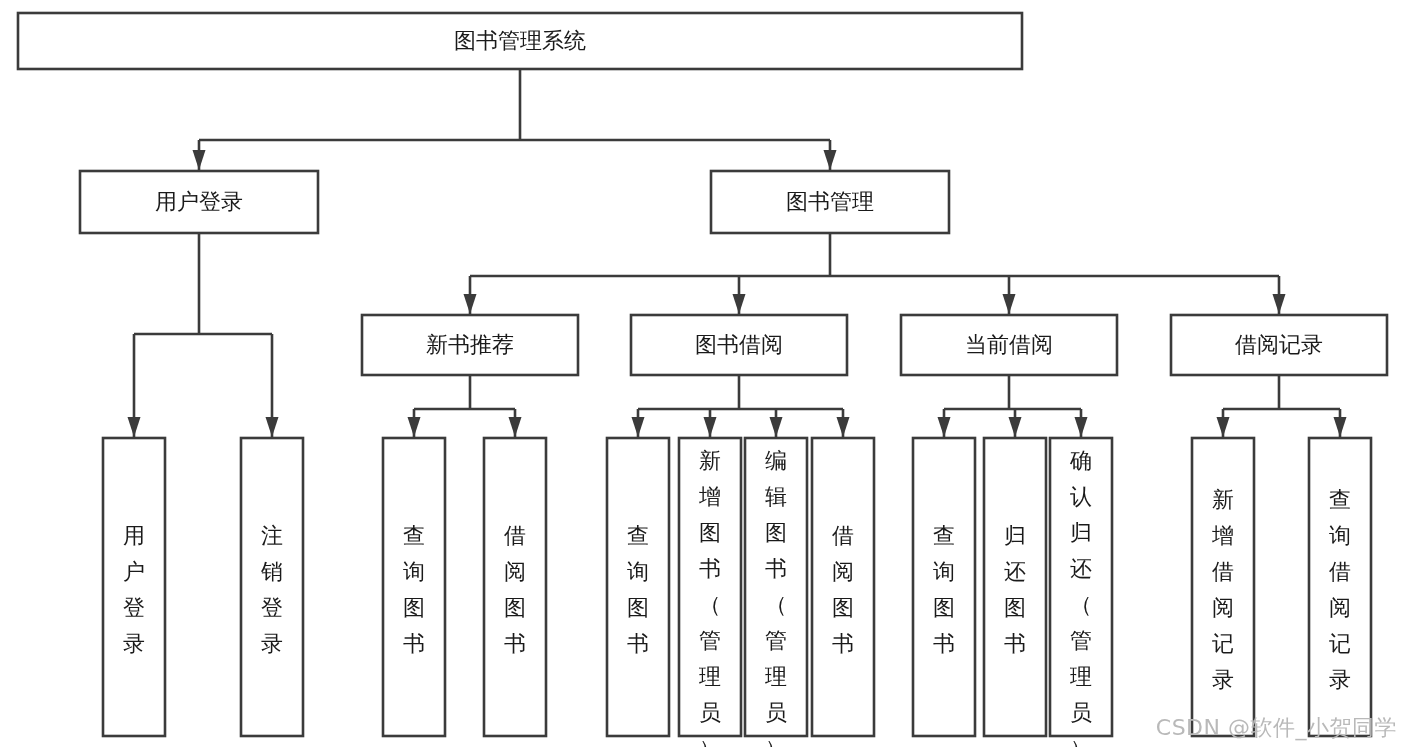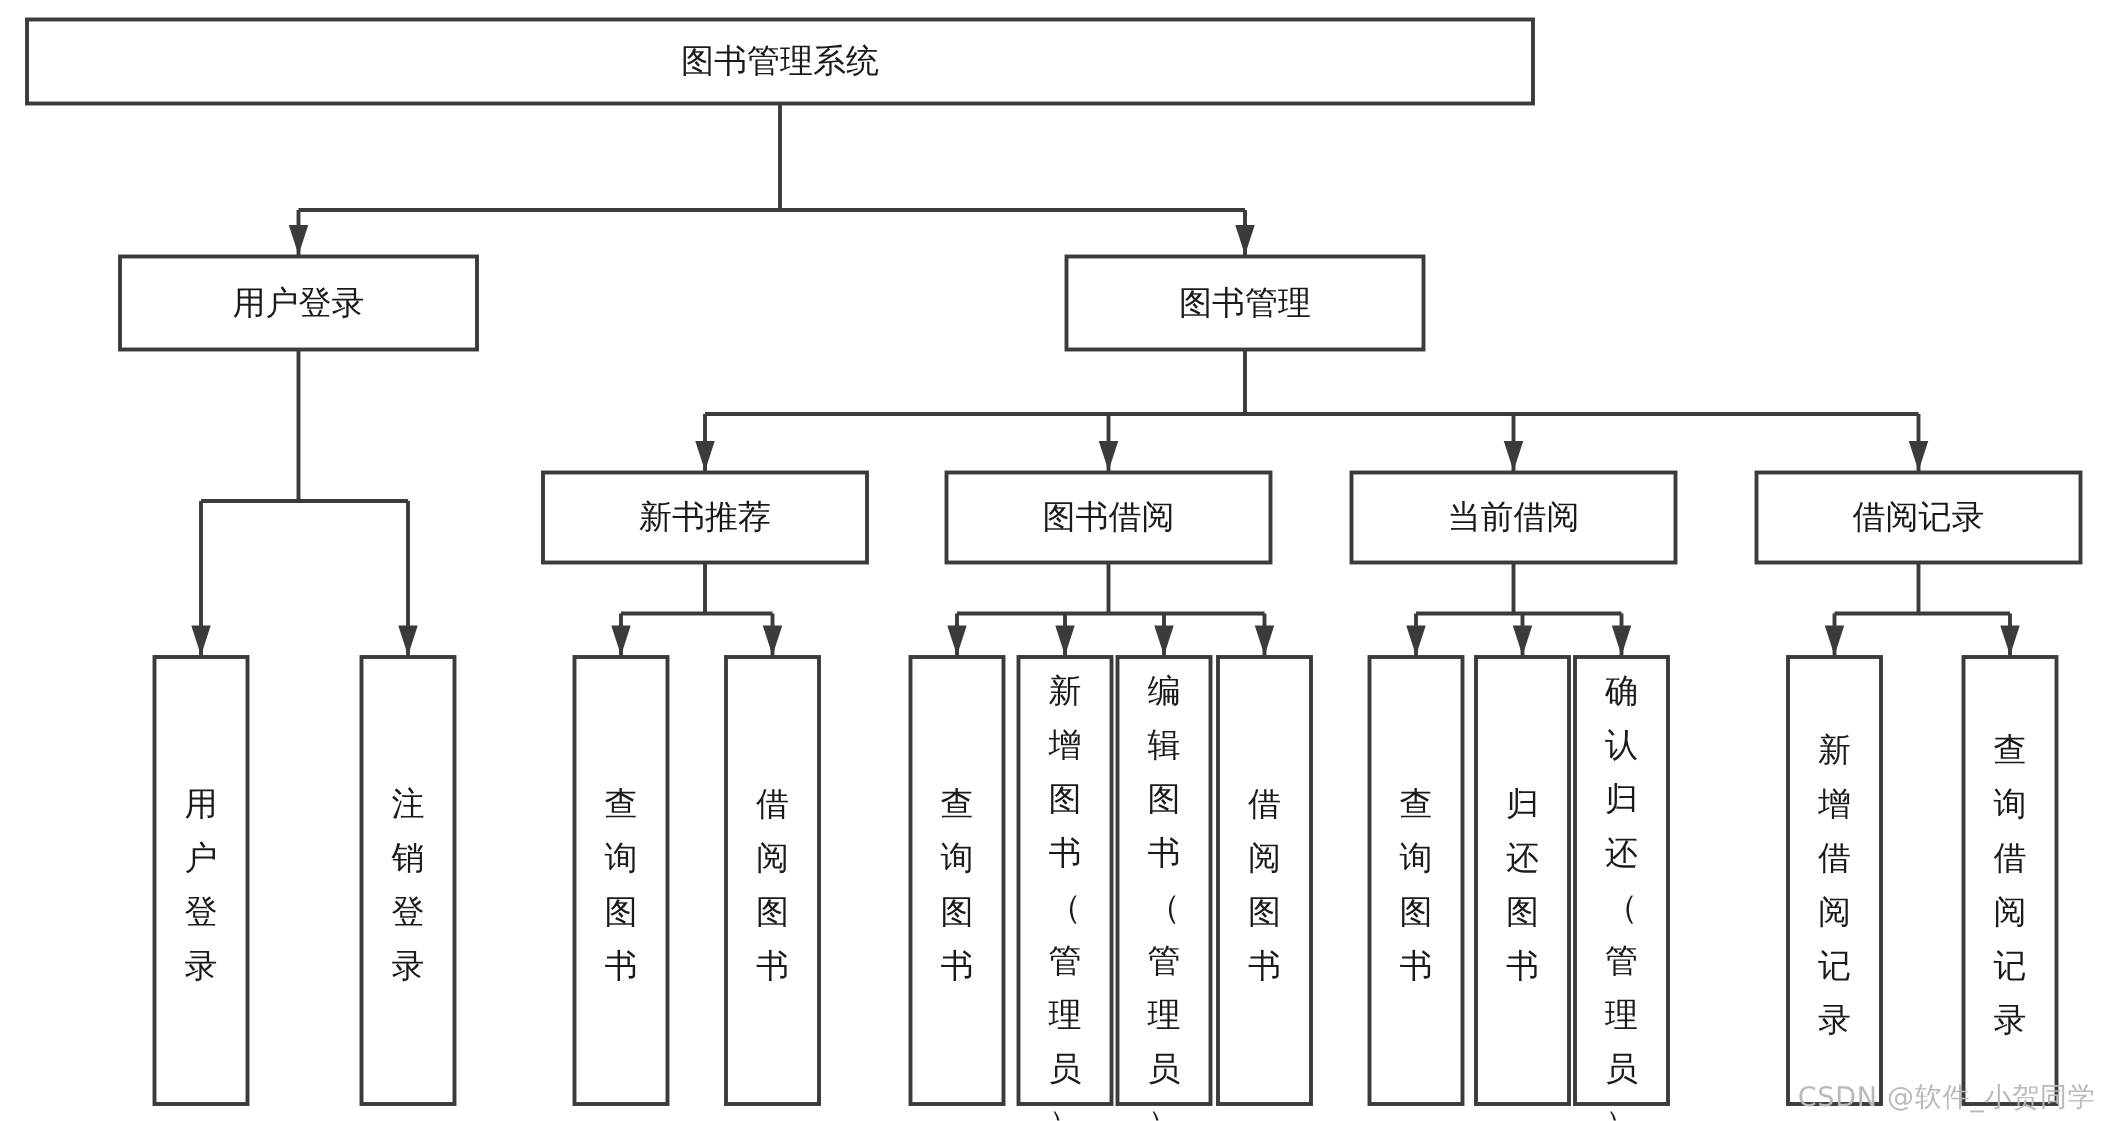--- a/index.html
+++ b/index.html
@@ -48,21 +48,21 @@
   }
   .arrow-head {
     fill: #3b3b3b;
     stroke: none;
   }
   .watermark {
     position: absolute;
     right: 8px;
     bottom: 4px;
     font-family: "DejaVu Sans", "Liberation Sans", sans-serif;
-    font-size: 18px;
+    font-size: 22px;
     color: #b9b9b9;
     white-space: nowrap;
     letter-spacing: 0.5px;
     user-select: none;
   }
 </style>
 </head>
 <body>
 
 <svg id="diagram" viewBox="0 0 1405 747" xmlns="http://www.w3.org/2000/svg">

